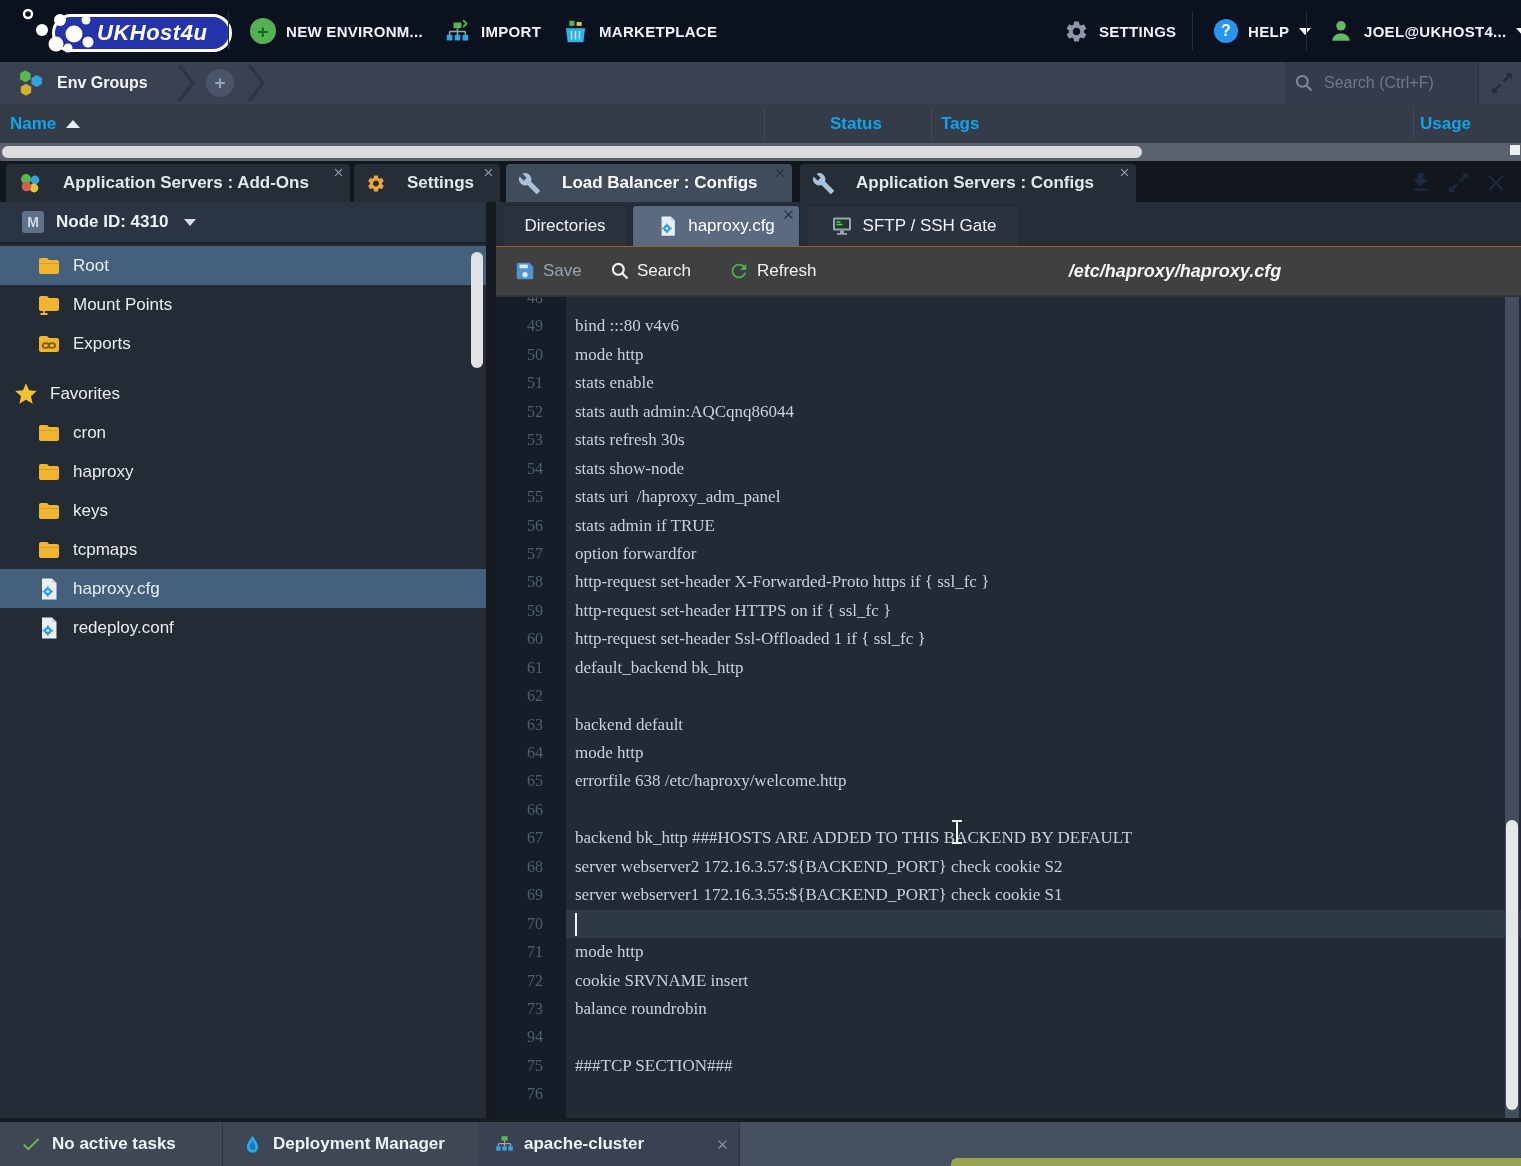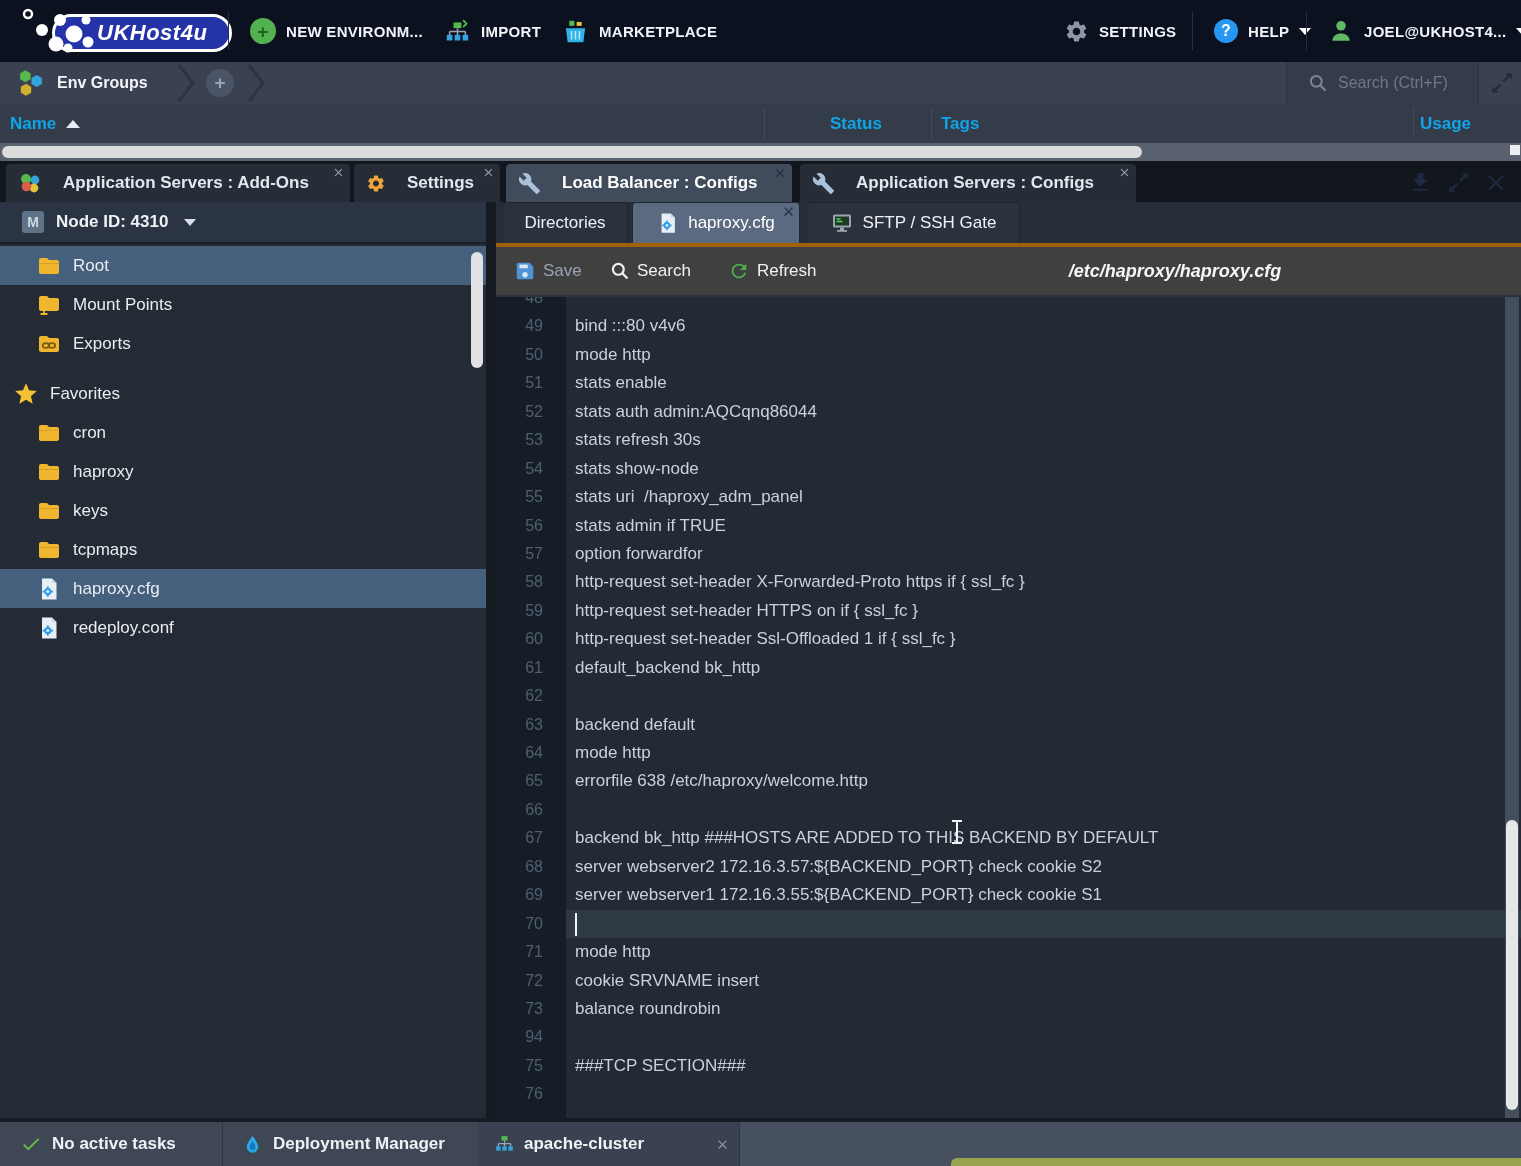--- a/index.html
+++ b/index.html
@@ -34,21 +34,21 @@
 
   
   .crumb-row { position:absolute; left:0; top:62px; width:1521px; height:42px; background:#3a4150; }
   .crumb-env { position:absolute; left:10px; top:0; height:42px; display:flex; align-items:center; gap:9px;
     color:#f2f5f9; font-weight:bold; font-size:16px; cursor:pointer; background:none; border:none; font-family:inherit;}
   .crumb-chevron { position:absolute; top:2px; }
   .crumb-add { position:absolute; left:206px; top:7px; width:28px; height:28px; border-radius:50%;
     background:#4c5568; color:#9aa4b6; border:none; font-size:19px; font-weight:bold; line-height:26px;
     text-align:center; cursor:pointer; padding:0;}
   .search-box { position:absolute; right:42px; top:0; width:193px; height:42px; background:#343b4a;
-    border-left:1px solid #2b3240; border-right:1px solid #2b3240; display:flex; align-items:center; padding:0 21px; gap:8px;}
+    border-left:1px solid #2b3240; border-right:1px solid #2b3240; display:flex; align-items:center; padding:0 7px; gap:8px;}
   .search-box input { flex:1; background:transparent; border:none; outline:none; color:#cfd6e0;
     font-size:16px; font-family:inherit; min-width:0;}
   .search-box input::placeholder { color:#6e7889; }
   .crumb-expand { position:absolute; right:6px; top:8px; background:none; border:none; cursor:pointer; padding:0;}
 
   
   .grid-head { position:absolute; left:0; top:104px; width:1521px; height:39px; background:#343b49; }
   .col-label { position:absolute; top:0; height:39px; display:flex; align-items:center;
     color:#0ea5e9; font-weight:bold; font-size:17px; }
   .sort-asc { width:0; height:0; border-left:7px solid transparent; border-right:7px solid transparent;
@@ -87,39 +87,39 @@
   .tree-row.lvl0 { padding-left:13px; }
   .tree-row.gap { margin-top:11px; }
   .tree-row.selected { background:#45607c; }
   .tree-icon-slot { width:26px; height:26px; display:flex; align-items:center; justify-content:center; }
   .tree-scroll-thumb { position:absolute; right:3px; top:50px; width:12px; height:116px;
     background:#e0e2e4; border-radius:6px; }
 
   
   .editor-panel { position:absolute; left:496px; top:0; width:1025px; height:916px; background:#272e39; }
   .etabs { position:absolute; left:0; top:0; width:1025px; height:45px; background:#272e39;
-    border-bottom:4px solid #a16207; }
+    border-bottom:1px solid #a16207; }
   .etab { position:absolute; bottom:0; height:41px; background:#2b323d; border-radius:4px 4px 0 0;
     display:flex; align-items:center; gap:9px; color:#eef2f6; font-size:17px; cursor:pointer;
     justify-content:center; border:1px solid #20262f; border-bottom:none; font-family:inherit;}
   .etab.active { background:#5b6a80; color:#ffffff; }
   .etab .tab-x { position:absolute; top:1px; right:3px; }
 
   .etoolbar { position:absolute; left:0; top:45px; width:1025px; height:50px; background:#404040;
     border-bottom:2px solid #2b323e; }
   .tool-btn { position:absolute; top:0; height:48px; display:flex; align-items:center; gap:7px;
     background:none; border:none; color:#eef2f7; font-size:17px; cursor:pointer; font-family:inherit;}
   .tool-btn.disabled { color:#99a3b4; }
   .file-path { position:absolute; left:549px; top:0; width:260px; height:48px; display:flex;
     align-items:center; justify-content:center; color:#f4f7fa; font-weight:bold; font-style:italic; font-size:18px; }
 
   .editor-body { position:absolute; left:0; top:95px; width:1025px; height:821px; overflow:hidden;
     background:#222a33; }
   .code-lines { position:absolute; left:0; top:-13px; width:1025px;
-    font-family:Liberation Sans, sans-serif; font-size:17px; line-height:28.45px; }
+    font-family:Liberation Serif, serif; font-size:17px; line-height:28.45px; }
   .code-row { position:relative; display:flex; height:28.45px; }
   .code-row .ln { width:70px; padding-right:23px; background:#171d26; color:#4d6072;
     text-align:right; font-size:16px; flex:none; }
   .code-row .ct { flex:1; padding-left:9px; color:#c8d2dc; white-space:pre; background:transparent; }
   .code-row.active .ct { background:#2f3944; }
   .caret { position:absolute; left:79px; top:3px; width:2px; height:23px; background:#eef3f8; }
   .gutter-fill { position:absolute; left:0; top:0; width:70px; height:821px; background:#171d26; }
 
   .vscroll-track { position:absolute; right:2px; top:0; width:14px; height:821px; background:#454e5c; }
   .vscroll-thumb { position:absolute; right:3px; top:523px; width:12px; height:290px;

